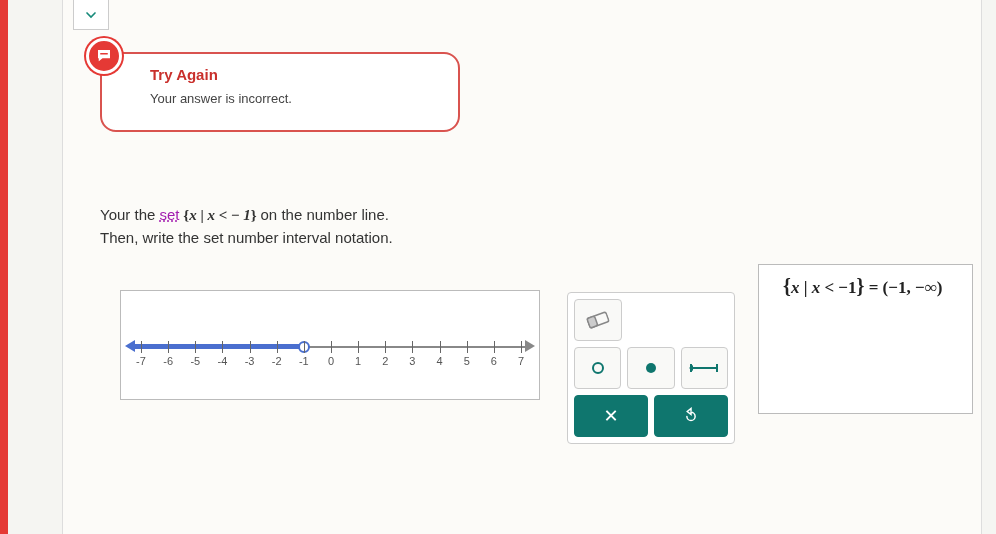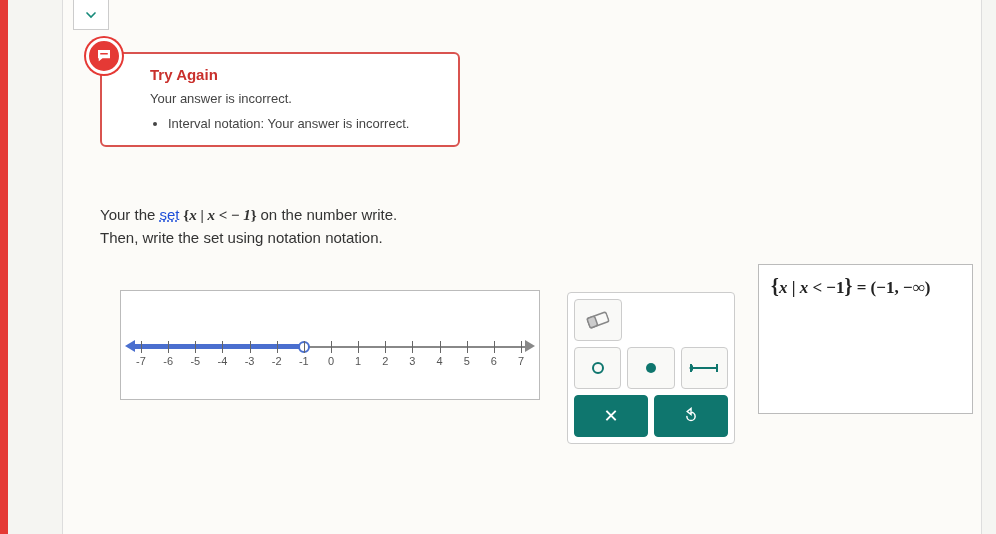--- a/index.html
+++ b/index.html
@@ -37,21 +37,21 @@
       align-items: center;
       justify-content: center;
       z-index: 5;
     }
     .chevron-tab svg { width: 16px; height: 16px; }
     .feedback-card {
       position: absolute;
       left: 100px; top: 52px;
       width: 360px;
       border: 2px solid #d9534f;
-      border-radius: 6px;
+      border-radius: 16px;
       background: #fff;
       padding: 12px 14px 14px 48px;
     }
     .feedback-badge {
       position: absolute;
       left: -16px; top: -16px;
       width: 36px; height: 36px;
       border-radius: 50%;
       background: #e53935;
       border: 3px solid #fff;
@@ -78,21 +78,21 @@
     }
     .feedback-list li { list-style: disc; }
     .prompt {
       position: absolute;
       left: 100px; top: 204px;
       font-size: 15px;
       color: #333;
       line-height: 1.5;
     }
     .set-link {
-      color: #1d4ed8;
+      color: #a21caf;
       text-decoration: underline dotted;
     }
     .math { font-family: "Times New Roman", serif; font-style: italic; font-weight: bold; }
     .math .sym { font-style: normal; }
     .graph-box {
       position: absolute;
       left: 120px; top: 290px;
       width: 420px; height: 110px;
       border: 1px solid #bbb;
       background: #fff;
@@ -178,21 +178,21 @@
       position: absolute;
       left: 758px; top: 264px;
       width: 215px; height: 150px;
       border: 1px solid #bbb;
       background: #fff;
       padding: 10px 12px;
       font-family: "Times New Roman", serif;
       font-size: 17px;
       color: #222;
     }
-    .answer-box .math { font-style: normal; }
+    .answer-box .math { font-style: normal; margin-left: 12px; }
     .bracket { font-family: "Times New Roman", serif; font-size: 20px; }
     .eraser-icon { transform: rotate(-20deg); }
   </style>
 </head>
 <body>
 
 <div class="left-accent"></div>
 <div class="main-area"></div>
 
 <div class="chevron-tab">
@@ -203,31 +203,25 @@
 
 <div class="feedback-card">
   <div class="feedback-badge">
     <svg width="18" height="18" viewBox="0 0 24 24">
       <path d="M4 4h16v11H10l-5 4v-4H4z" fill="#fff"></path>
       <rect x="7" y="8" width="10" height="2" fill="#e53935"></rect>
     </svg>
   </div>
   <div class="feedback-title">Try Again</div>
   <div class="feedback-sub">Your answer is incorrect.</div>
-  <ul class="feedback-list">
-    <li>
-      <span>Interval notation:</span>
-      <span>Your answer is incorrect.</span>
-    </li>
-  </ul>
 </div>
 
 <div class="prompt">
-  <span>Your the </span><a href="#" class="set-link">set</a><span class="math"> <span class="sym">{</span>x <span class="sym">|</span> x <span class="sym">&lt; −</span> 1<span class="sym">}</span> </span><span>on the number write.</span><br>
-  <span>Then, write the set using notation notation.</span>
+  <span>Your the </span><a href="#" class="set-link">set</a><span class="math"> <span class="sym">{</span>x <span class="sym">|</span> x <span class="sym">&lt; −</span> 1<span class="sym">}</span> </span><span>on the number line.</span><br>
+  <span>Then, write the set number interval notation.</span>
 </div>
 
 <div class="graph-box">
   <div class="numline"></div>
   <div class="numline-arrow-left"></div>
   <div class="numline-arrow-right"></div>
   <div class="ray" style="left: 10px; width: 172.857px;"></div>
   <div class="endpoint-open" style="left: 182.857px; top: 56px;"></div>
 <div class="tick" style="left: 20px;"></div>
     <div class="tick-label" style="left: 20px;">-7</div>

